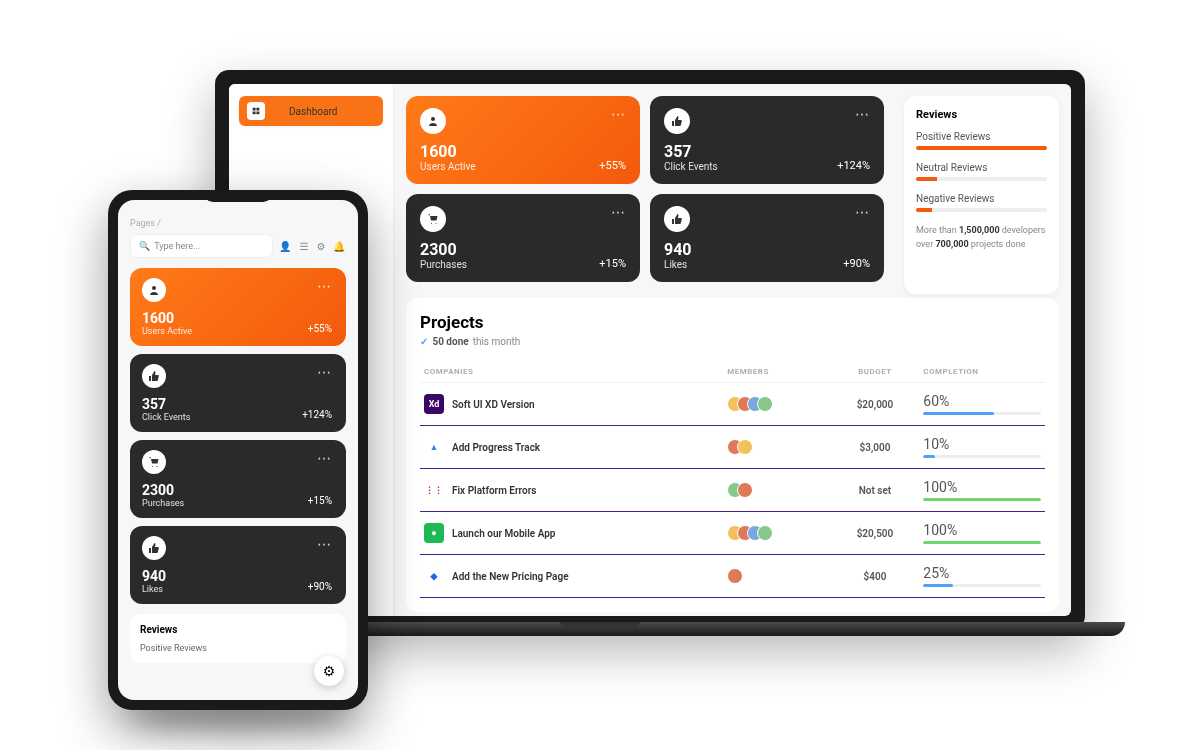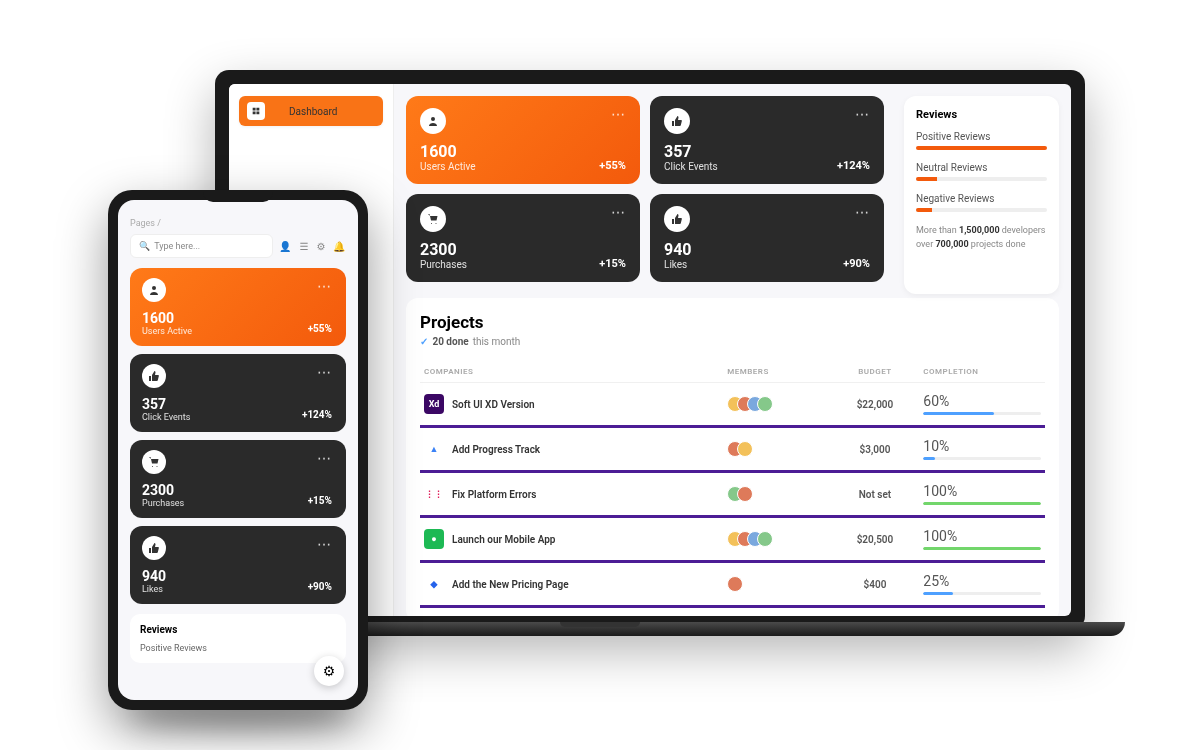--- a/index.html
+++ b/index.html
@@ -21,21 +21,21 @@
 
 .lap-main { flex: 1; padding: 12px; overflow: hidden; }
 .lap-stat-grid { display: grid; grid-template-columns: 1fr 1fr; gap: 10px; margin-bottom: 12px; }
 .stat-card { border-radius: 12px; padding: 12px 14px; color: #fff; position: relative; min-height: 78px; }
 .stat-orange { background: linear-gradient(135deg,#ff7a18,#f35a0c); }
 .stat-dark { background: #2a2a2a; }
 .stat-icon-wrap { width: 26px; height: 26px; background: #fff; border-radius: 50%; display: flex; align-items: center; justify-content: center; margin-bottom: 8px; }
 .stat-icon-wrap svg { width: 12px; height: 12px; fill: #333; }
 .stat-value { font-size: 16px; font-weight: 700; }
 .stat-label { font-size: 10px; opacity: 0.85; }
-.stat-change { position: absolute; bottom: 12px; right: 14px; font-size: 11px; font-weight: 700; }
+.stat-change { position: absolute; bottom: 12px; right: 14px; font-size: 11px; font-weight: 400; }
 .stat-menu { position: absolute; top: 10px; right: 14px; color: rgba(255,255,255,0.8); font-size: 14px; letter-spacing: 1px; cursor: pointer; }
 
 .lap-right { width: 155px; background: #fff; border-radius: 12px; padding: 12px; margin-left: 10px; box-shadow: 0 2px 6px rgba(0,0,0,0.05); }
 .rev-title { font-size: 11px; font-weight: 700; margin-bottom: 10px; }
 .rev-item { font-size: 10px; color: #555; margin-bottom: 4px; }
 .rev-bar { height: 4px; background: #eee; border-radius: 2px; margin-bottom: 12px; overflow: hidden; }
 .rev-fill { height: 100%; background: #f35a0c; }
 .rev-text { font-size: 9px; color: #888; line-height: 1.5; margin-top: 6px; }
 .rev-text b { color: #333; }
 
@@ -45,21 +45,21 @@
 
 .proj-card { background: #fff; border-radius: 12px; padding: 14px; margin-top: 4px; }
 .proj-title { font-size: 17px; font-weight: 700; }
 .proj-sub { font-size: 10px; color: #888; margin-top: 4px; display: flex; align-items: center; gap: 4px; }
 .proj-sub .check { color: #4ea0ff; font-weight: bold; }
 .proj-sub b { color: #555; }
 .proj-table { width: 100%; margin-top: 14px; border-collapse: collapse; font-size: 10px; }
 .proj-table th { text-align: left; color: #aaa; font-weight: 600; font-size: 8px; letter-spacing: 0.5px; padding: 6px 4px; border-bottom: 1px solid #f0f0f0; }
 .proj-table th:nth-child(3), .proj-table td:nth-child(3) { text-align: center; }
 .proj-table th:nth-child(4), .proj-table td:nth-child(4) { text-align: left; }
-.proj-table td { padding: 10px 4px; border-bottom: 3px solid #4c1d95; color: #333; }
+.proj-table td { padding: 10px 4px; border-bottom: 1px solid #4c1d95; color: #333; }
 .proj-company { display: flex; align-items: center; gap: 8px; font-weight: 600; font-size: 10px; }
 .proj-logo { width: 20px; height: 20px; border-radius: 4px; display: flex; align-items: center; justify-content: center; font-size: 9px; font-weight: bold; color: #fff; flex-shrink: 0; }
 .avatars { display: flex; }
 .avatar { width: 16px; height: 16px; border-radius: 50%; border: 1.5px solid #fff; margin-left: -6px; }
 .avatar:first-child { margin-left: 0; }
 .budget { font-size: 10px; color: #555; font-weight: 600; }
 .completion { font-size: 14px; color: #555; }
 .comp-bar { height: 3px; background: #eee; border-radius: 2px; margin-top: 3px; overflow: hidden; }
 .comp-fill { height: 100%; border-radius: 2px; }
 
@@ -173,21 +173,21 @@
             <div class="rev-text">
               <span>More than </span><b>1,500,000</b><span> developers over </span><b>700,000</b><span> projects done</span>
             </div>
           </div>
         </div>
 
         <div class="proj-card">
           <div class="proj-title">Projects</div>
           <div class="proj-sub">
             <span class="check">✓</span>
-            <b>20 done</b>
+            <b>50 done</b>
               <span> this month</span>
           </div>
           <table class="proj-table">
             <thead>
                 <tr>
               <th>COMPANIES</th>
               <th>MEMBERS</th>
               <th>BUDGET</th>
               <th>COMPLETION</th>
             </tr>
@@ -201,21 +201,21 @@
     </div>
                   </td>
     <td>
                     <div class="avatars">
                       <div class="avatar" style="background:#f3c15a"></div>
                       <div class="avatar" style="background:#de7a5a"></div>
                       <div class="avatar" style="background:#7aa8de"></div>
                       <div class="avatar" style="background:#85c88a"></div>
                     </div>
                   </td>
-    <td><span class="budget">$22,000</span></td>
+    <td><span class="budget">$20,000</span></td>
     <td>
                     <div class="completion">60%<div class="comp-bar">
                         <div class="comp-fill" style="width:60%;background:#4ea0ff"></div>
                       </div></div>
                   </td>
   </tr>
                 <tr>
     <td>
                     <div class="proj-company">
       <div class="proj-logo" style="background:#fff;color:#3b82f6">▲</div>

